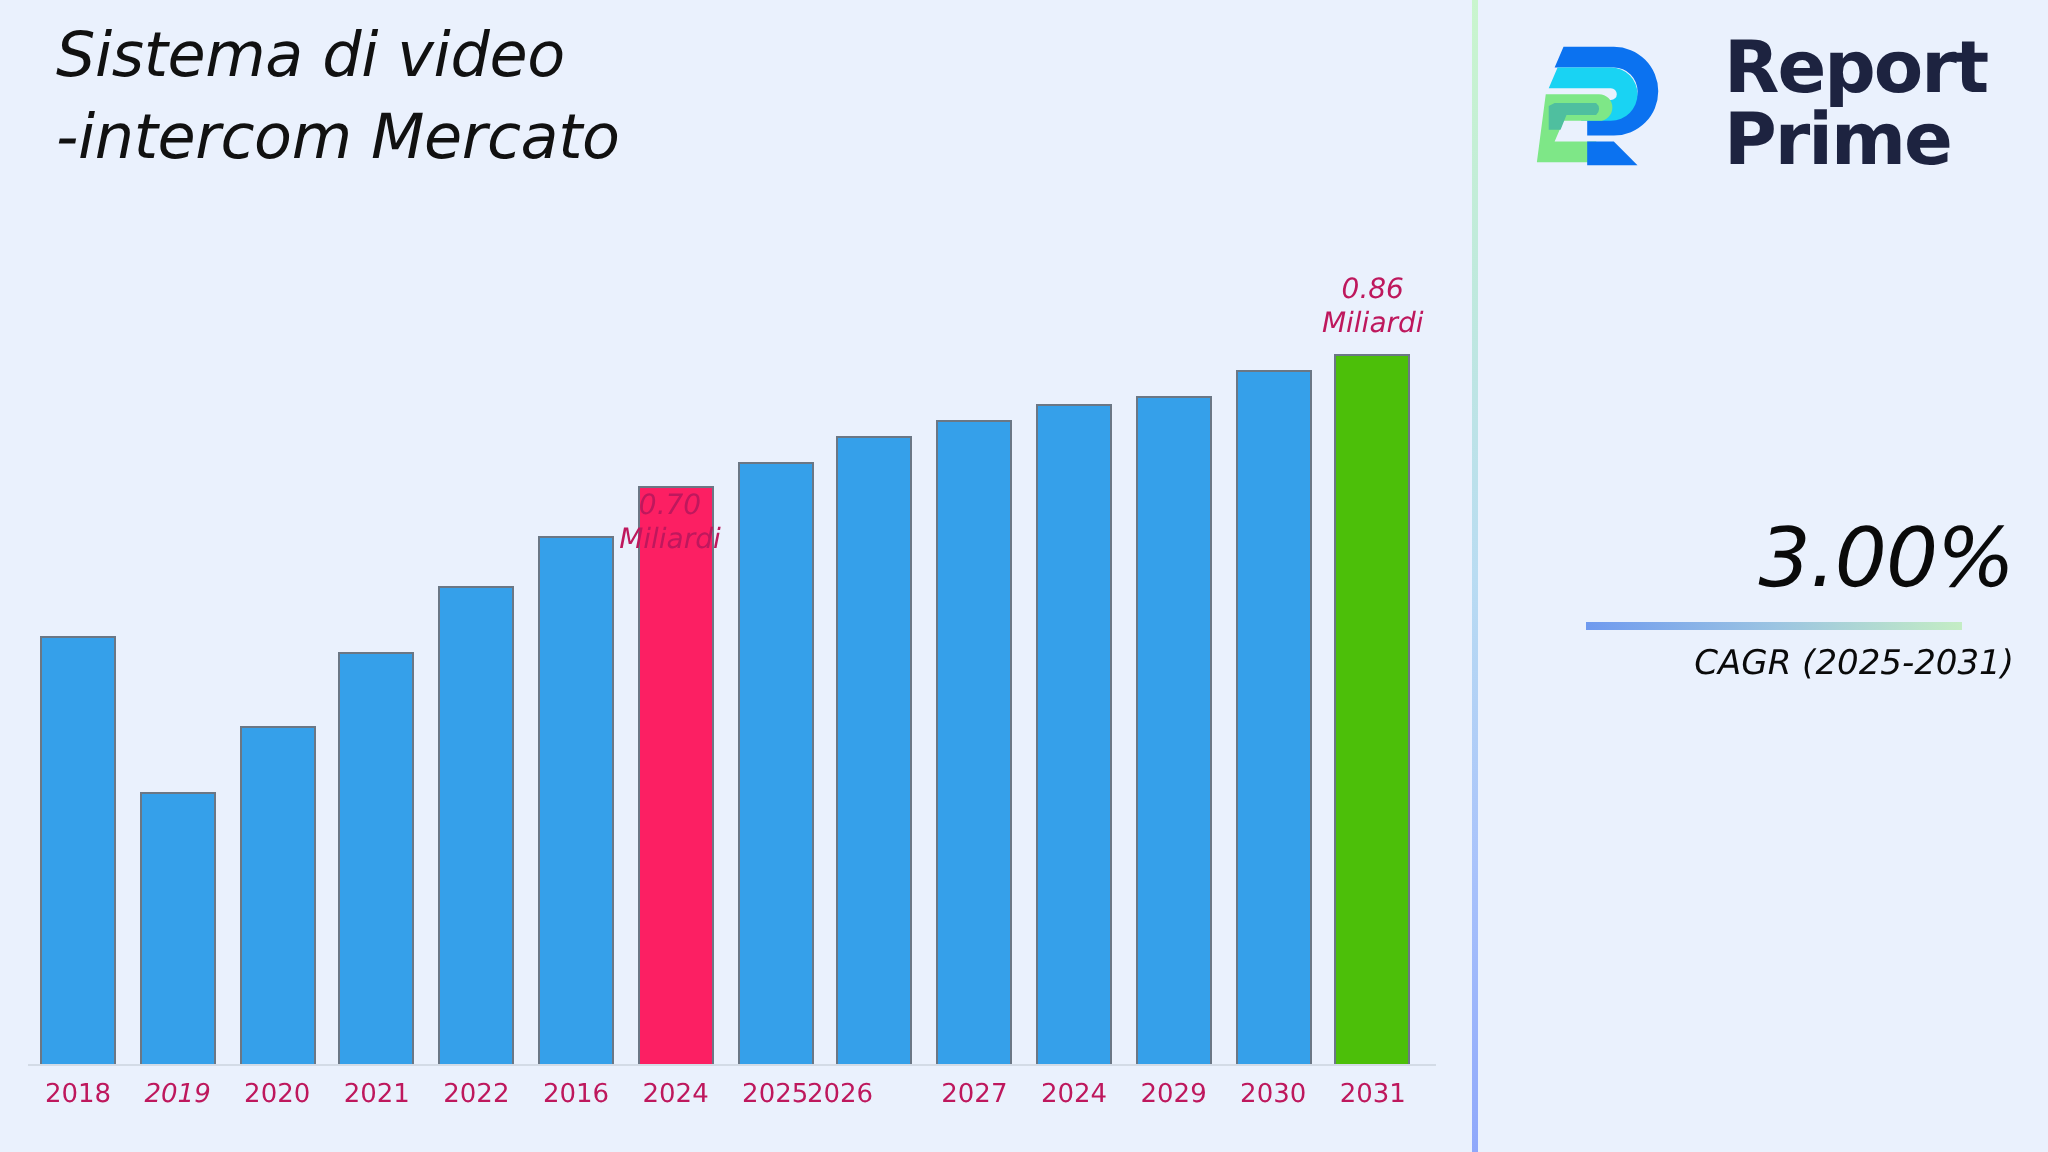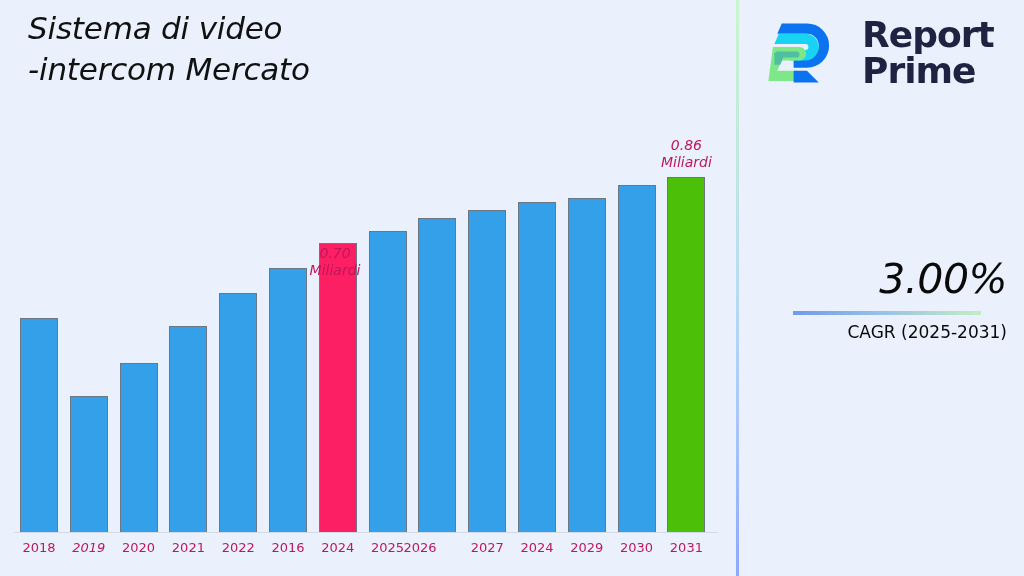--- a/index.html
+++ b/index.html
@@ -141,20 +141,21 @@
   }
 
   #cagr-rule {
     margin: 8px auto 6px auto;
     width: 188px;
     height: 4px;
     background: linear-gradient(90deg, #6f9aef 0%, #9bc4e2 50%, #c4edc4 100%);
   }
 
   #cagr-caption {
+    font-style: italic;
     font-size: 17px;
     line-height: 22px;
     color: #0a0a0a;
   }
 </style>
 </head>
 <body>
 
 <div id="chart-panel">
 

